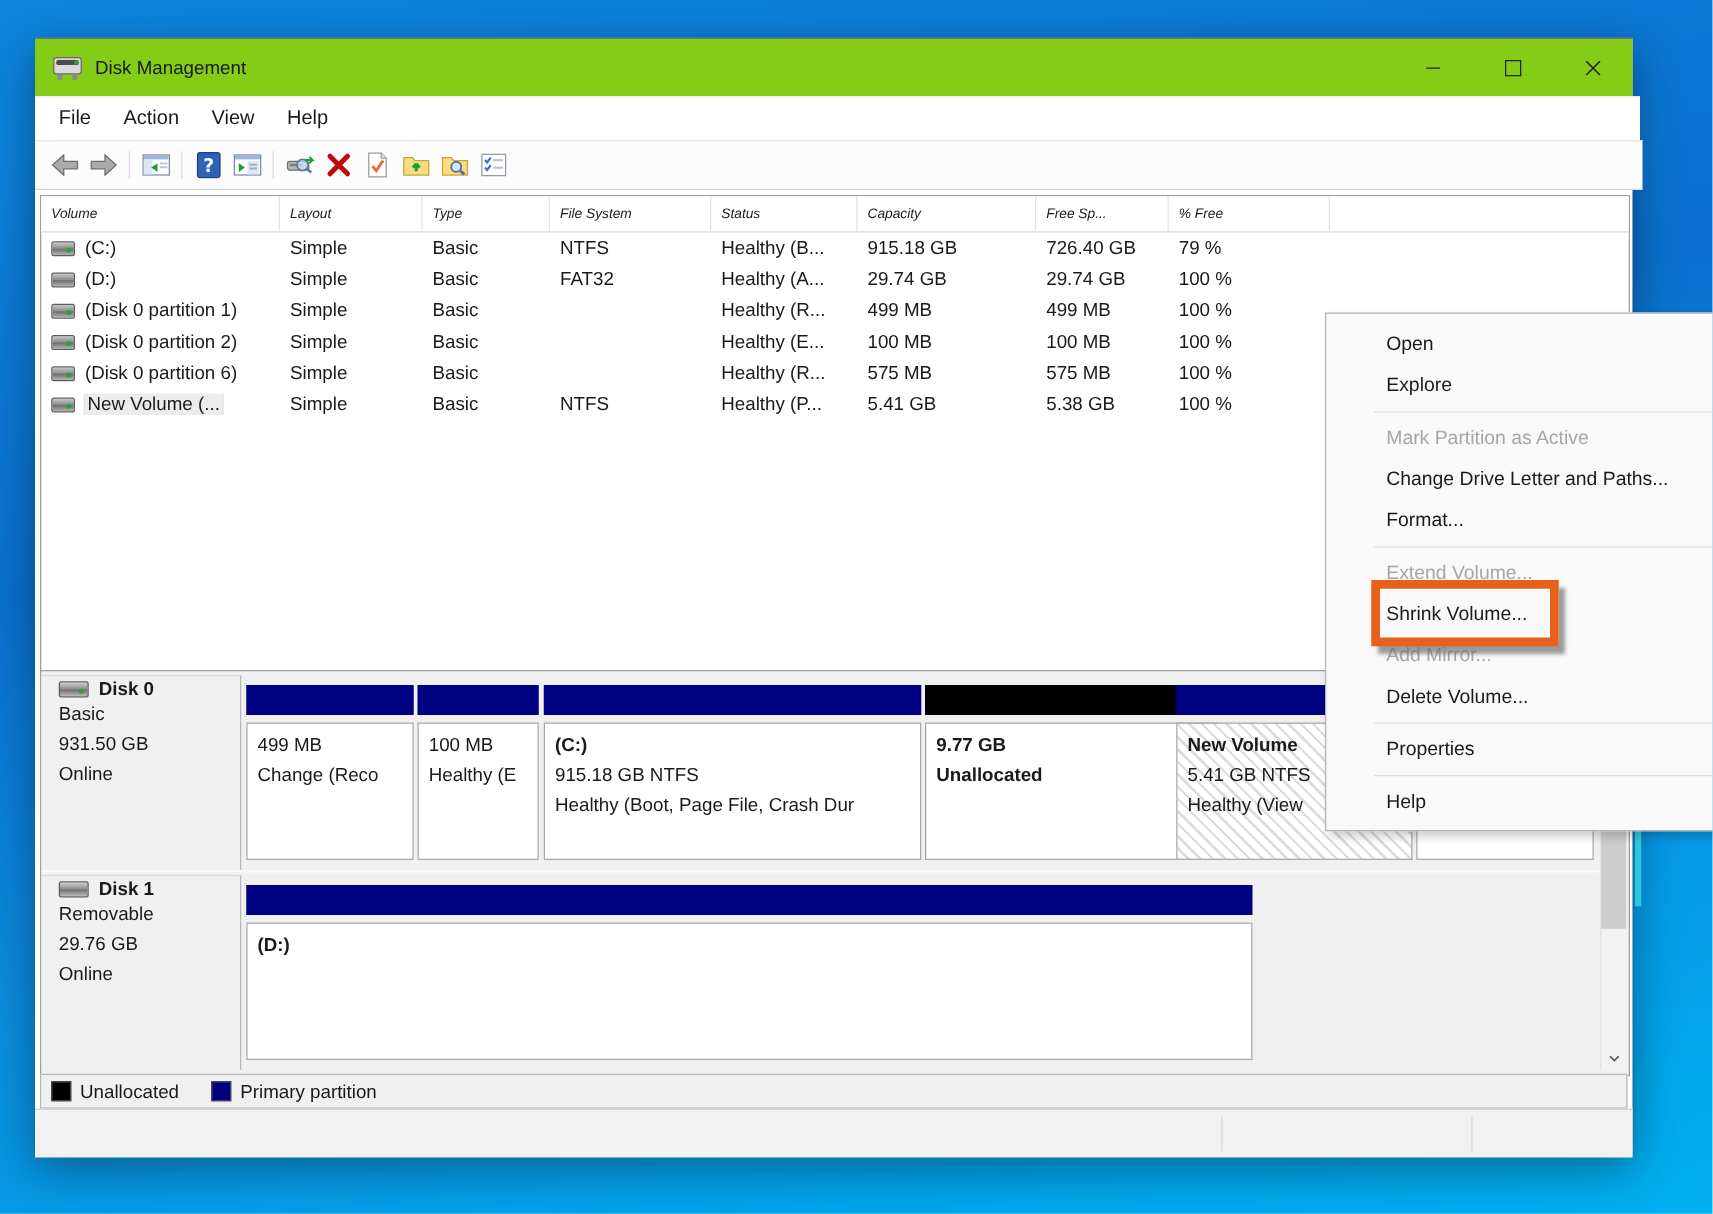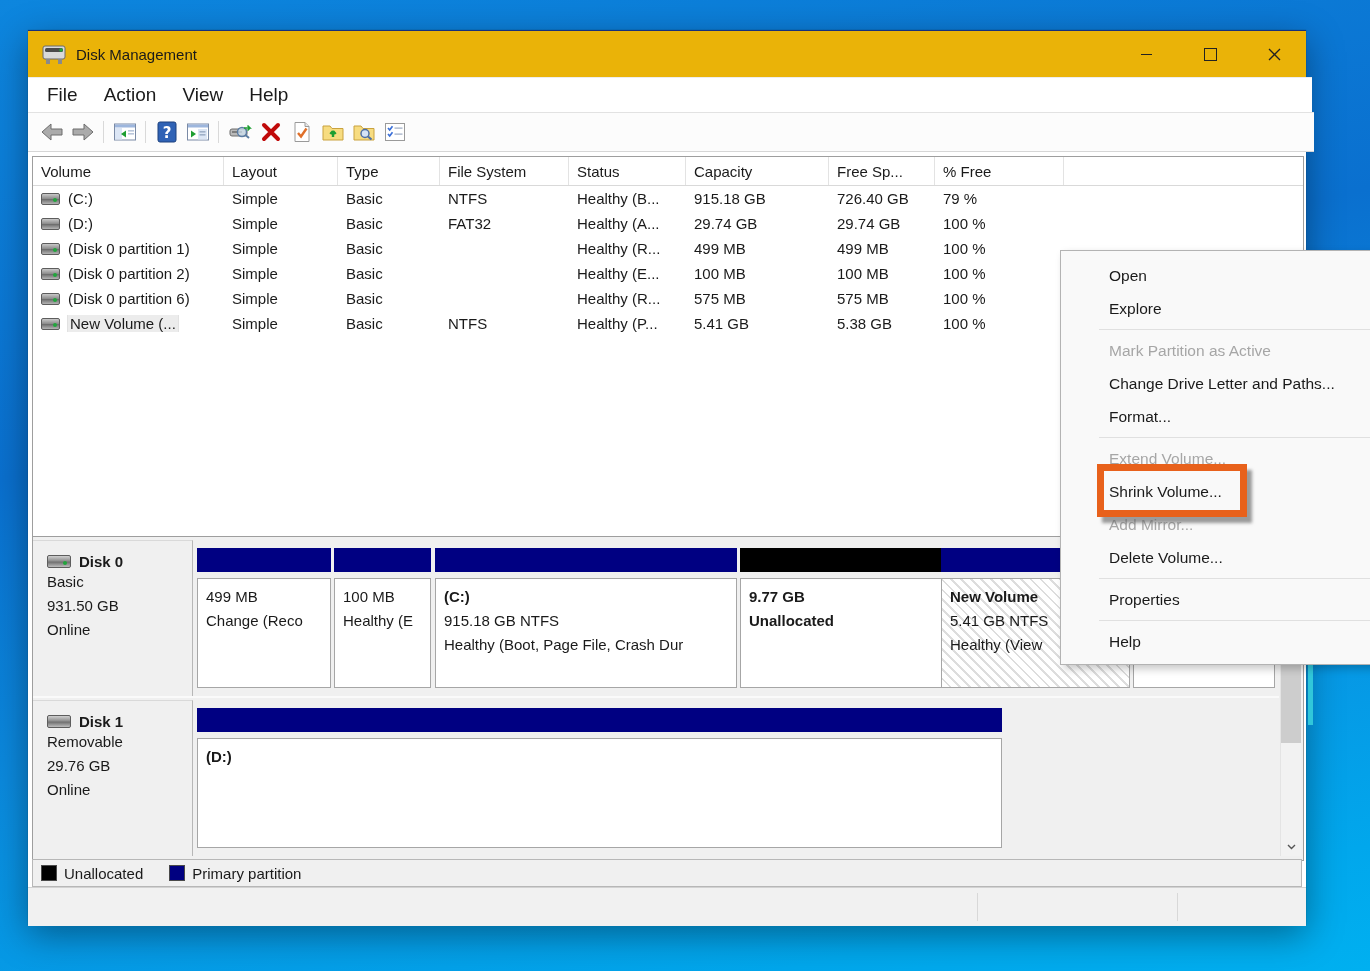--- a/index.html
+++ b/index.html
@@ -8,56 +8,56 @@
     font-family:"Liberation Sans","DejaVu Sans",sans-serif;
     background:linear-gradient(168deg,#0d86de 0%,#0a70cf 38%,#0b8ade 62%,#01a7ec 90%,#00b0f0 100%);
     color:#1a1a1a;
   }
   
   .window{
     position:absolute;left:28px;top:30px;width:1278px;height:894px;
     background:#ffffff;border-top:1px solid #15307e;
     box-shadow:0 10px 34px rgba(0,0,0,.38),0 0 1px rgba(0,0,0,.4);
   }
-  .titlebar{position:absolute;left:0;top:0;width:100%;height:46px;background:#eab308;display:flex;align-items:center;}
+  .titlebar{position:absolute;left:0;top:0;width:100%;height:46px;background:#84cc16;display:flex;align-items:center;}
   .title-icon{margin-left:13px;width:26px;height:24px;flex:none;}
   .title-text{margin-left:9px;font-size:15px;}
   .win-controls{margin-left:auto;display:flex;height:100%;}
   .win-btn{width:64px;height:100%;display:flex;align-items:center;justify-content:center;}
   .glyph-min{width:11px;border-top:1.5px solid #222;}
   .glyph-max{width:11px;height:11px;border:1.2px solid #222;}
   .menubar{position:absolute;left:0;top:46px;width:100%;height:34px;border-top:1px solid #ededed;
-    display:flex;align-items:center;padding-left:6px;font-size:19px;background:#fff;}
+    display:flex;align-items:center;padding-left:6px;font-size:16px;background:#fff;}
   .menu-item{padding:0 13px;height:100%;display:flex;align-items:center;}
   .toolbar{position:absolute;left:0;top:81px;width:100%;height:38px;background:#fcfcfc;
     border-top:1px solid #e2e2e2;border-bottom:1px solid #d6d6d6;display:flex;align-items:center;padding-left:8px;}
   .tb-btn{width:31px;height:28px;display:flex;align-items:center;justify-content:center;}
   .tb-sep{width:1px;height:22px;background:#d9d9d9;margin:0 5px;}
   
   .listpane{position:absolute;left:4px;top:125px;width:1270px;height:400px;background:#fff;
     border:1px solid #9e9e9e;overflow:hidden;}
   .vt-header{display:grid;grid-template-columns:191px 114px 102px 129px 117px 143px 106px 129px minmax(0,1fr);
     height:28px;border-bottom:1px solid #d9d9d9;background:#fff;}
-  .vt-h{display:flex;align-items:center;padding-left:8px;font-size:15px;border-right:1px solid #e3e3e3;white-space:nowrap;overflow:hidden;}
+  .vt-h{display:flex;align-items:center;padding-left:8px;font-size:11px;border-right:1px solid #e3e3e3;white-space:nowrap;overflow:hidden;font-style:italic;}
   .vt-h:last-child{border-right:none;}
   .vt-row{display:grid;grid-template-columns:191px 114px 102px 129px 117px 143px 106px 129px minmax(0,1fr);
     height:25px;align-items:center;font-size:15px;}
   .vt-c{padding-left:8px;white-space:nowrap;overflow:hidden;display:flex;align-items:center;}
   .vol-ic{display:inline-block;width:17px;height:10px;border-radius:2px;margin-right:8px;flex:none;
     background:linear-gradient(#c9c9c9,#8f8f8f 45%,#6f6f6f 55%,#b5b5b5);position:relative;border:1px solid #5d5d5d;}
   .vol-ic.dot::after{content:"";position:absolute;right:2px;bottom:2px;width:4px;height:4px;border-radius:50%;background:#21a63c;}
   .hl-name{background:#ececec;box-shadow:0 0 0 1px #e2e2e2;padding:0 2px;}
   
   .graphpane{position:absolute;left:4px;top:505px;width:1270px;height:323px;background:#f0f0f0;
     border:1px solid #9e9e9e;overflow:hidden;}
   .disk-row{position:absolute;left:0;width:1246px;height:156px;}
   .disk-row.r0{top:3px;border-bottom:2px solid #fafafa;}
   .disk-row.r1{top:163px;}
   .disk-hdr{position:absolute;left:0;top:0;width:160px;height:100%;background:#f0f0f0;
-    border-right:1px solid #b7b7b7;border-top:1px solid #d9d9d9;padding:12px 0 0 14px;box-sizing:border-box;}
+    border-right:1px solid #b7b7b7;border-top:1px solid #d9d9d9;padding:2px 0 0 14px;box-sizing:border-box;}
   .disk-hdr .dname{font-weight:bold;font-size:15px;display:flex;align-items:center;gap:8px;}
   .disk-ic{display:inline-block;width:22px;height:11px;border-radius:2px;flex:none;border:1px solid #5d5d5d;
     background:linear-gradient(#cfcfcf,#909090 45%,#707070 55%,#bdbdbd);position:relative;}
   .disk-ic.dot::after{content:"";position:absolute;right:3px;bottom:2px;width:4px;height:4px;border-radius:50%;background:#21a63c;}
   .dline{font-size:15px;line-height:24px;}
   .part{position:absolute;top:8px;height:140px;}
   .part .bar{height:24px;background:#000082;}
   .part.unalloc .bar{background:#000000;}
   .part .pbox{position:absolute;top:30px;left:0;right:0;bottom:0;background:#fff;
     border:1px solid #a6a6a6;padding:6px 0 0 8px;box-sizing:border-box;overflow:hidden;}

